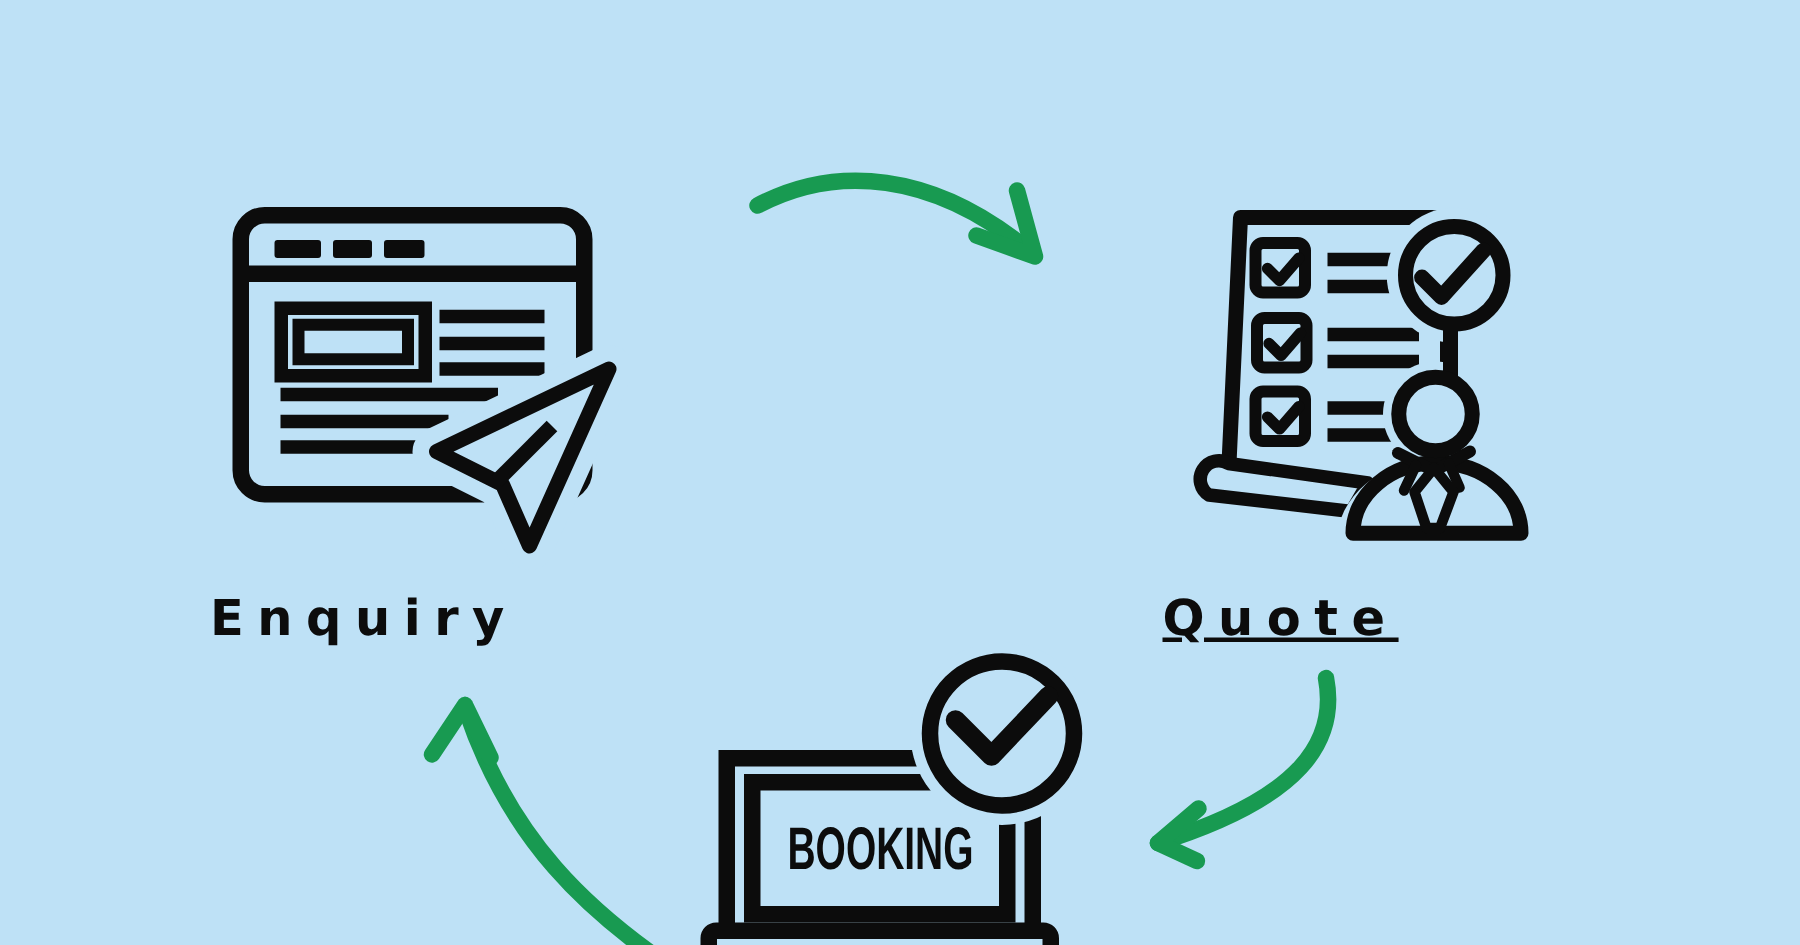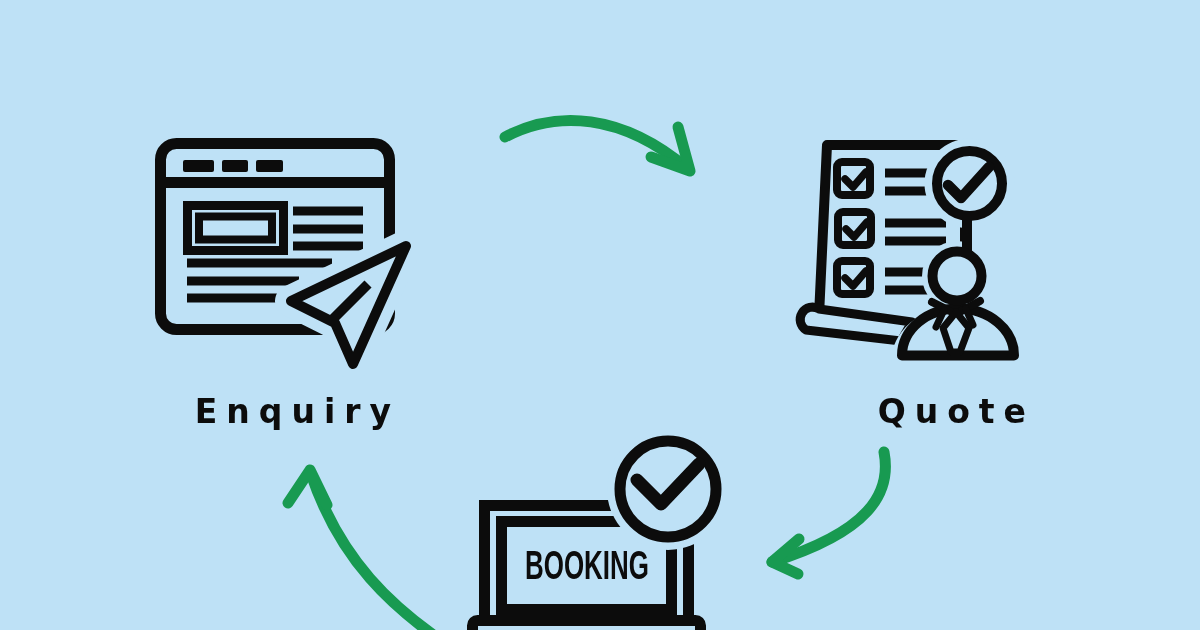--- a/index.html
+++ b/index.html
@@ -7,21 +7,21 @@
     position:relative;
     width:1200px;height:630px;
     background:#bee1f6;
     overflow:hidden;
     font-family:"DejaVu Sans","Liberation Sans",sans-serif;
   }
   .abs{position:absolute;}
   .step-label{
     position:absolute;
     width:260px;
-    text-align:right;
+    text-align:left;
     font-size:33px;
     font-weight:700;
     letter-spacing:9px;
     color:#0c0c0c;
     white-space:nowrap;
   }
   svg{display:block;}
   .booking-screen-text{
     font-family:"Liberation Sans","DejaVu Sans",sans-serif;
     font-weight:700;
@@ -142,15 +142,15 @@
 
       <g>
         <path d="M452,648 C392,608 340,560 311,474"></path>
         <path d="M310,470 L288,503 M310,470 L327,505"></path>
       </g>
     </g>
   </svg>
 
   <div class="step-label" style="left:140px;top:392px;">Enquiry</div>
 
-  <div class="step-label" style="left:775px;top:392px;">Quote</div>
+  <div class="step-label" style="left:775px;top:392px;text-decoration:underline;">Quote</div>
 
 </div>
 
 </body></html>

